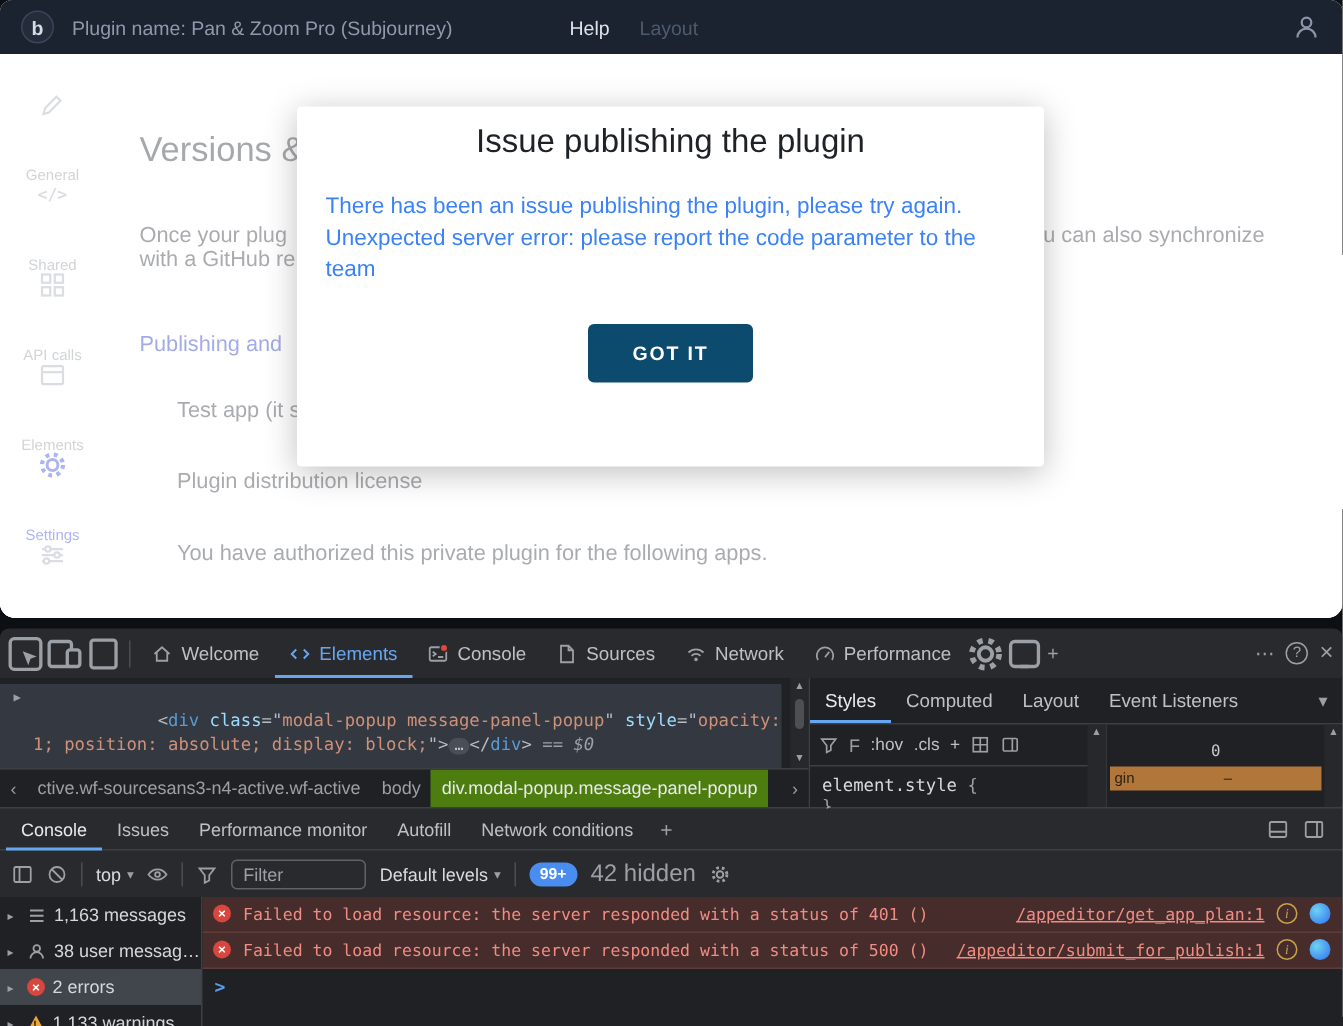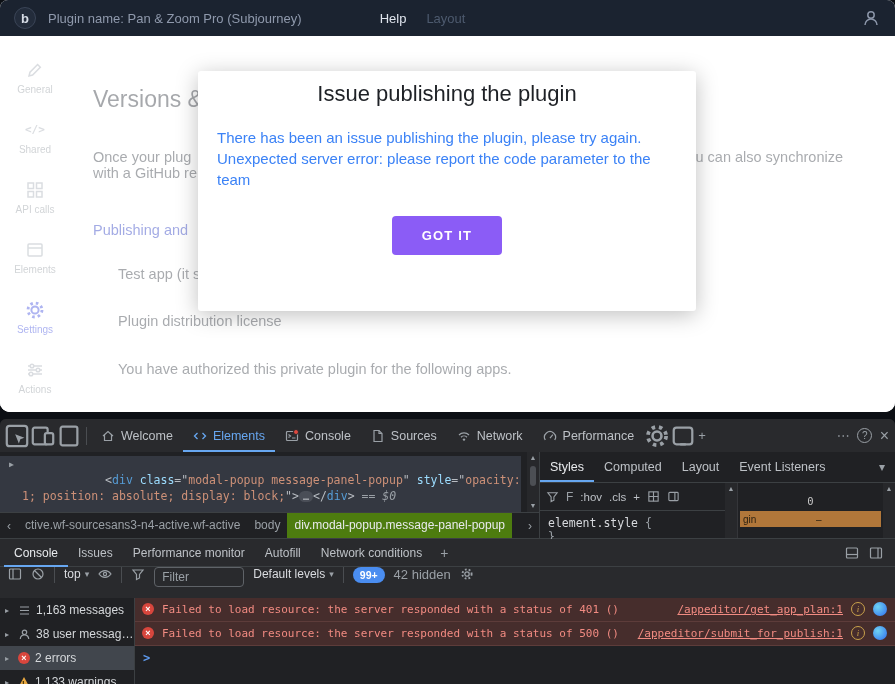--- a/index.html
+++ b/index.html
@@ -14,40 +14,40 @@
           color:#d6dce6; font-size:13px; font-weight:bold; display:flex; align-items:center; justify-content:center; }
   .app-title { color:#8f99ac; font-size:13px; margin-left:12px; }
   .nav-help { color:#dfe4ec; font-size:13px; margin-left:78px; cursor:pointer; }
   .nav-search { color:#4d5a6e; font-size:13px; margin-left:20px; }
   .hdr-spacer { flex:1; }
   .avatar { width:20px; height:20px; color:#8b95a8; }
 
   .app-body { position:absolute; left:0; top:36px; right:0; bottom:0; background:#fff; }
   .app-sidebar { position:absolute; left:0; top:0; width:70px; height:100%; background:#fff; padding-top:16px; }
   .side-item { height:60px; display:flex; flex-direction:column; align-items:center; justify-content:flex-start;
-               padding-top:8px; cursor:pointer; color:#aeb4bc; }
+               padding-top:8px; cursor:pointer; color:#aeb4bc;gap:28px; }
   .side-item .side-label { font-size:10px; margin-top:4px; color:#9aa0a6; }
   .side-item.active { color:#4c5ae0; }
   .side-item.active .side-label { color:#4c5ae0; }
   .side-icon { width:20px; height:20px; }
   .code-glyph { font-family:"DejaVu Sans Mono", monospace; font-size:11px; font-weight:bold; line-height:20px; }
 
   .app-main { position:absolute; left:70px; top:0; right:0; bottom:0; }
   .fx { position:absolute; white-space:nowrap; }
   .m-heading { font-size:23px; color:#3a3f47; }
   .m-body { font-size:14.5px; color:#40464e; }
   .m-link { font-size:14.5px; color:#3445c4; }
 
   .dim-overlay { position:absolute; inset:0; background:rgba(255,255,255,0.55); z-index:5; }
 
   .modal { position:absolute; left:198px; top:35px; width:498px; height:240px; background:#fff;
            box-shadow:0 4px 22px rgba(0,0,0,0.25); border-radius:3px; z-index:10; }
   .modal-title { text-align:center; margin-top:10px; font-size:22px; color:#1e2126; }
   .modal-body { margin:20px 20px 0 19px; width:455px; font-size:15px; line-height:1.4; color:#3b82f6; }
-  .gotit { display:block; margin:26px auto 0; background:#8b5cf6; color:#fff; border:none; border-radius:4px;
+  .gotit { display:block; margin:26px auto 0; background:#0c4a6e; color:#fff; border:none; border-radius:4px;
            font-family:"Liberation Sans",sans-serif; font-size:13px; font-weight:bold; letter-spacing:1.2px;
            padding:12px 30px; cursor:pointer; }
 
   
   .devtools { position:absolute; left:0; top:419px; width:895px; height:265px; background:#202124;
               border-radius:6px 6px 0 0; overflow:hidden; color:#bdc1c6; font-size:12px; }
   .dt-tabbar { height:33px; background:#292a2d; display:flex; align-items:center; padding:0 4px; }
   .dt-iconbtn { width:26px; height:26px; display:flex; align-items:center; justify-content:center; cursor:pointer; color:#9aa0a6; }
   .dt-sep { width:1px; height:18px; background:#4a4d51; margin:0 4px; }
   .dt-tab { height:33px; display:flex; align-items:center; gap:6px; padding:0 10px; font-size:12.5px; cursor:pointer; position:relative; color:#bdc1c6; }
@@ -108,30 +108,30 @@
   .bm-dash { flex:1; text-align:center; }
   .sp-right .vscroll { bottom:0; }
 
   .drawer-tabs { height:28px; background:#292a2d; border-top:1px solid #3c4043; display:flex; align-items:center; padding:0 4px; }
   .dr-tab { height:28px; display:flex; align-items:center; padding:0 10px; font-size:12px; cursor:pointer; }
   .dr-tab.active { color:#e8eaed; box-shadow:inset 0 -2px 0 #67a7f1; }
   .dr-plus { color:#9aa0a6; padding:0 8px; cursor:pointer; font-size:14px; }
   .dr-right { margin-left:auto; display:flex; gap:10px; padding-right:8px; }
   .dr-ico { width:14px; height:14px; color:#9aa0a6; cursor:pointer; }
 
-  .con-toolbar { height:32px; background:#292a2d; border-top:1px solid #3c4043; display:flex; align-items:flex-start; padding:0 8px; gap:9px; }
+  .con-toolbar { height:32px; background:#292a2d; border-top:1px solid #3c4043; display:flex; align-items:center; padding:0 8px; gap:9px; }
   .tb-ico { width:14px; height:14px; color:#9aa0a6; cursor:pointer; flex:0 0 auto; }
   .tb-sep { width:1px; height:16px; background:#4a4d51; }
   .tb-label { color:#dadce0; font-size:12px; display:flex; align-items:center; gap:4px; cursor:pointer; }
   .tb-caret { font-size:9px; color:#9aa0a6; }
   .filter-input { width:90px; height:20px; background:transparent; border:1px solid #5f6368; border-radius:4px;
                   color:#dadce0; font-family:"Liberation Sans",sans-serif; font-size:12px; padding:0 7px; }
   .filter-input::placeholder { color:#9aa0a6; }
   .pill-badge { background:#4a8df0; color:#fff; font-size:10.5px; font-weight:bold; border-radius:9px; padding:2px 7px; cursor:pointer; }
-  .hidden-label { color:#9aa0a6; font-size:13px; }
+  .hidden-label { color:#9aa0a6; font-size:16px; }
 
   .con-body { height:86px; display:flex; background:#202124; }
   .con-side { width:135px; border-right:1px solid #3c4043; overflow:hidden; }
   .cs-row { height:24px; display:flex; align-items:center; gap:5px; padding-left:5px; font-size:12px; color:#d5d8db; cursor:pointer; white-space:nowrap; }
   .cs-row.sel { background:#41464d; }
   .cs-disc { font-size:8px; color:#9aa0a6; width:8px; flex:0 0 auto; }
   .cs-ico { width:13px; height:13px; flex:0 0 auto; color:#9aa0a6; }
   .cs-label { overflow:hidden; text-overflow:ellipsis; }
   .err-badge { width:12px; height:12px; border-radius:50%; background:#d8463d; color:#fff; font-size:9px; line-height:12px;
                text-align:center; font-weight:bold; flex:0 0 auto; font-family:"Liberation Sans",sans-serif; }

